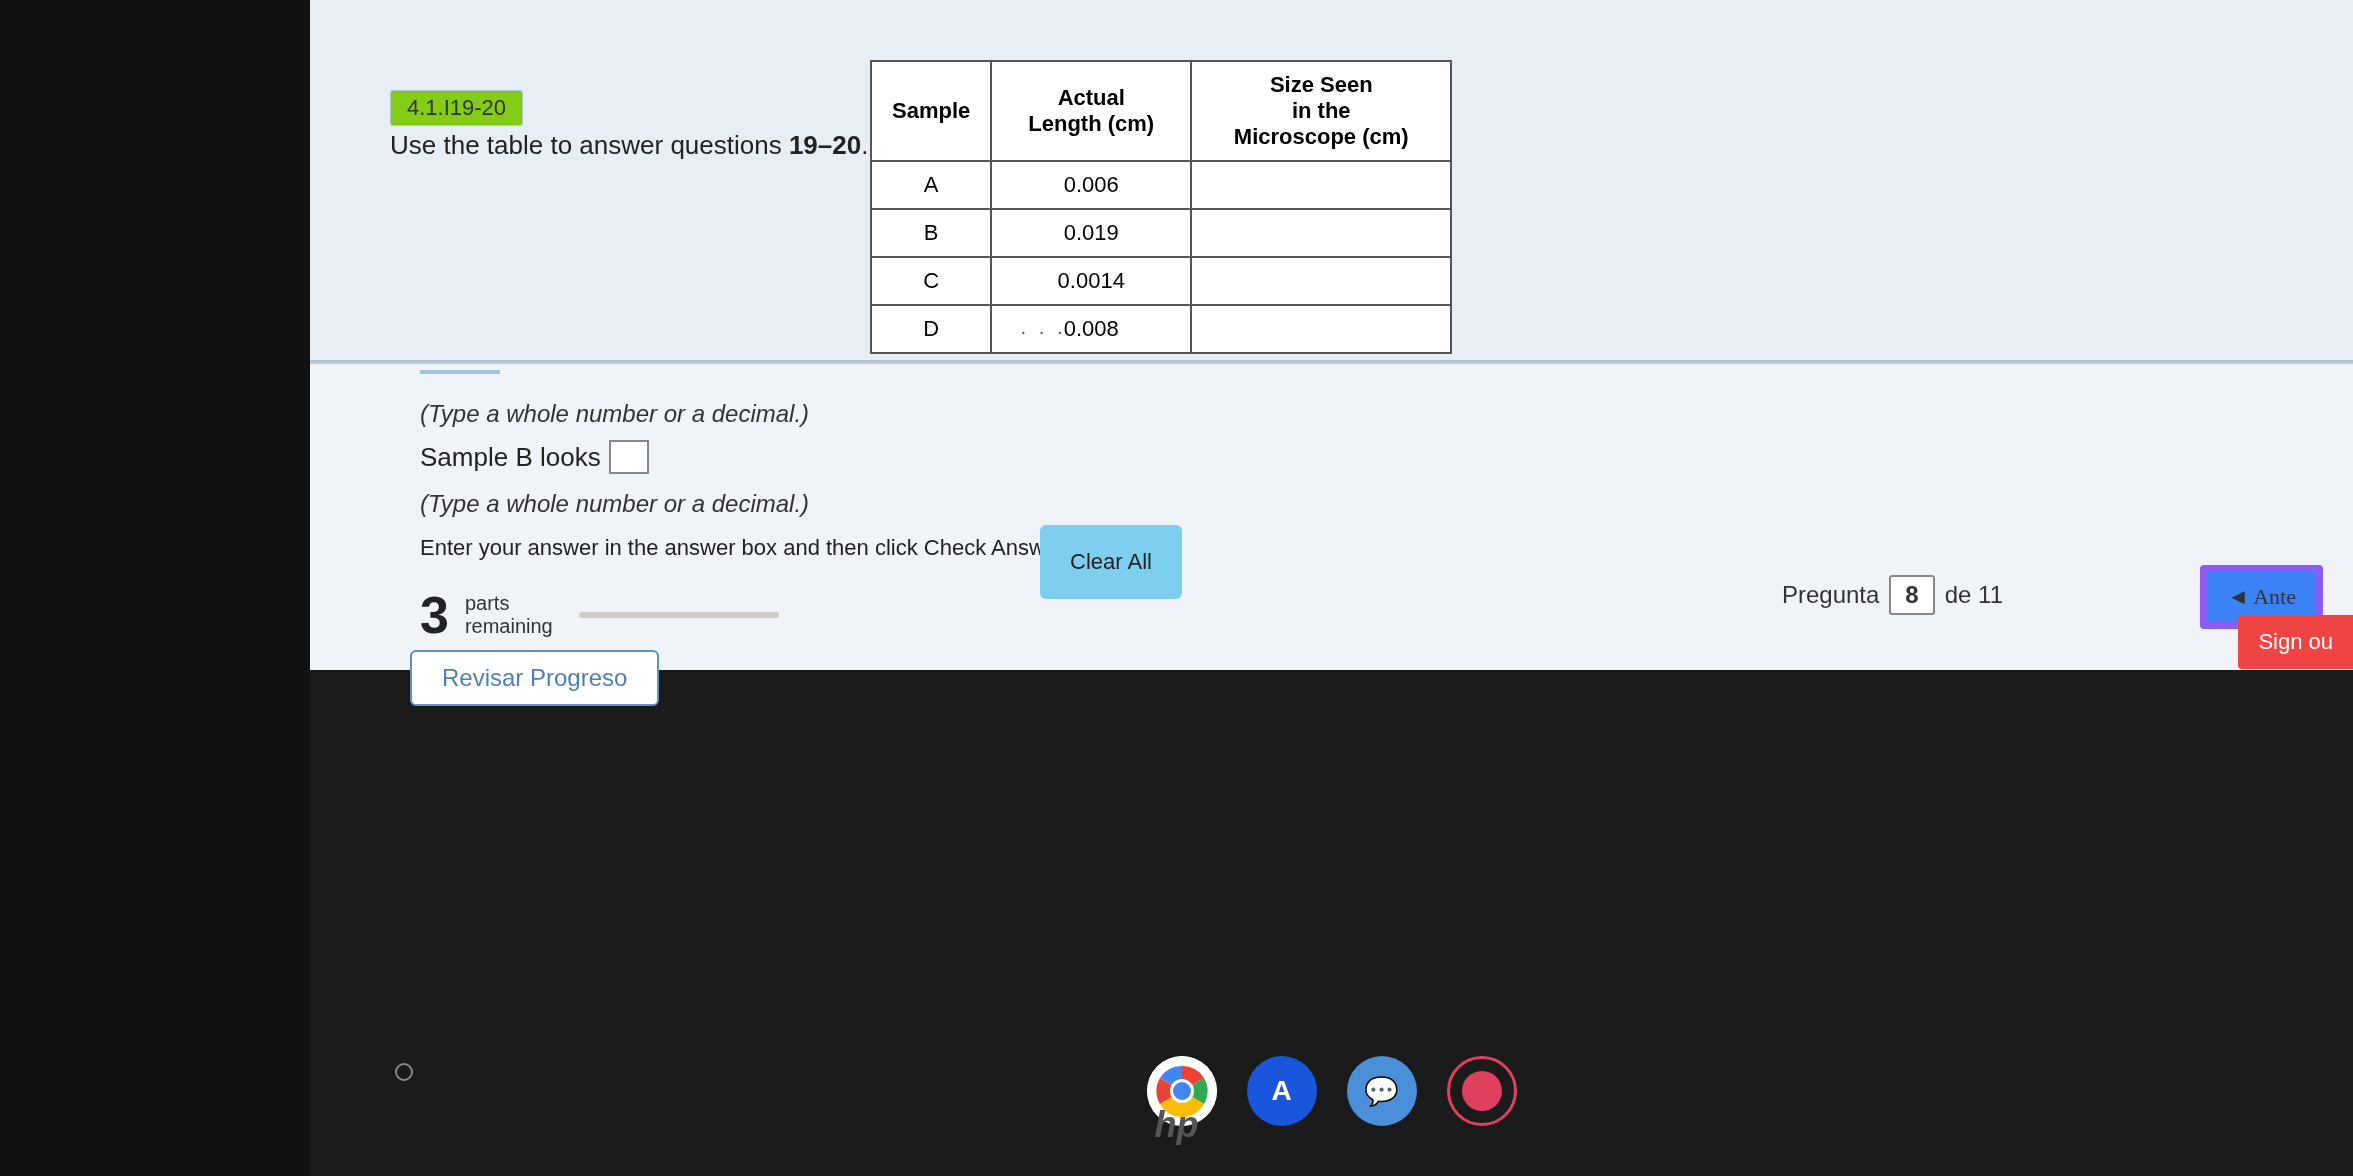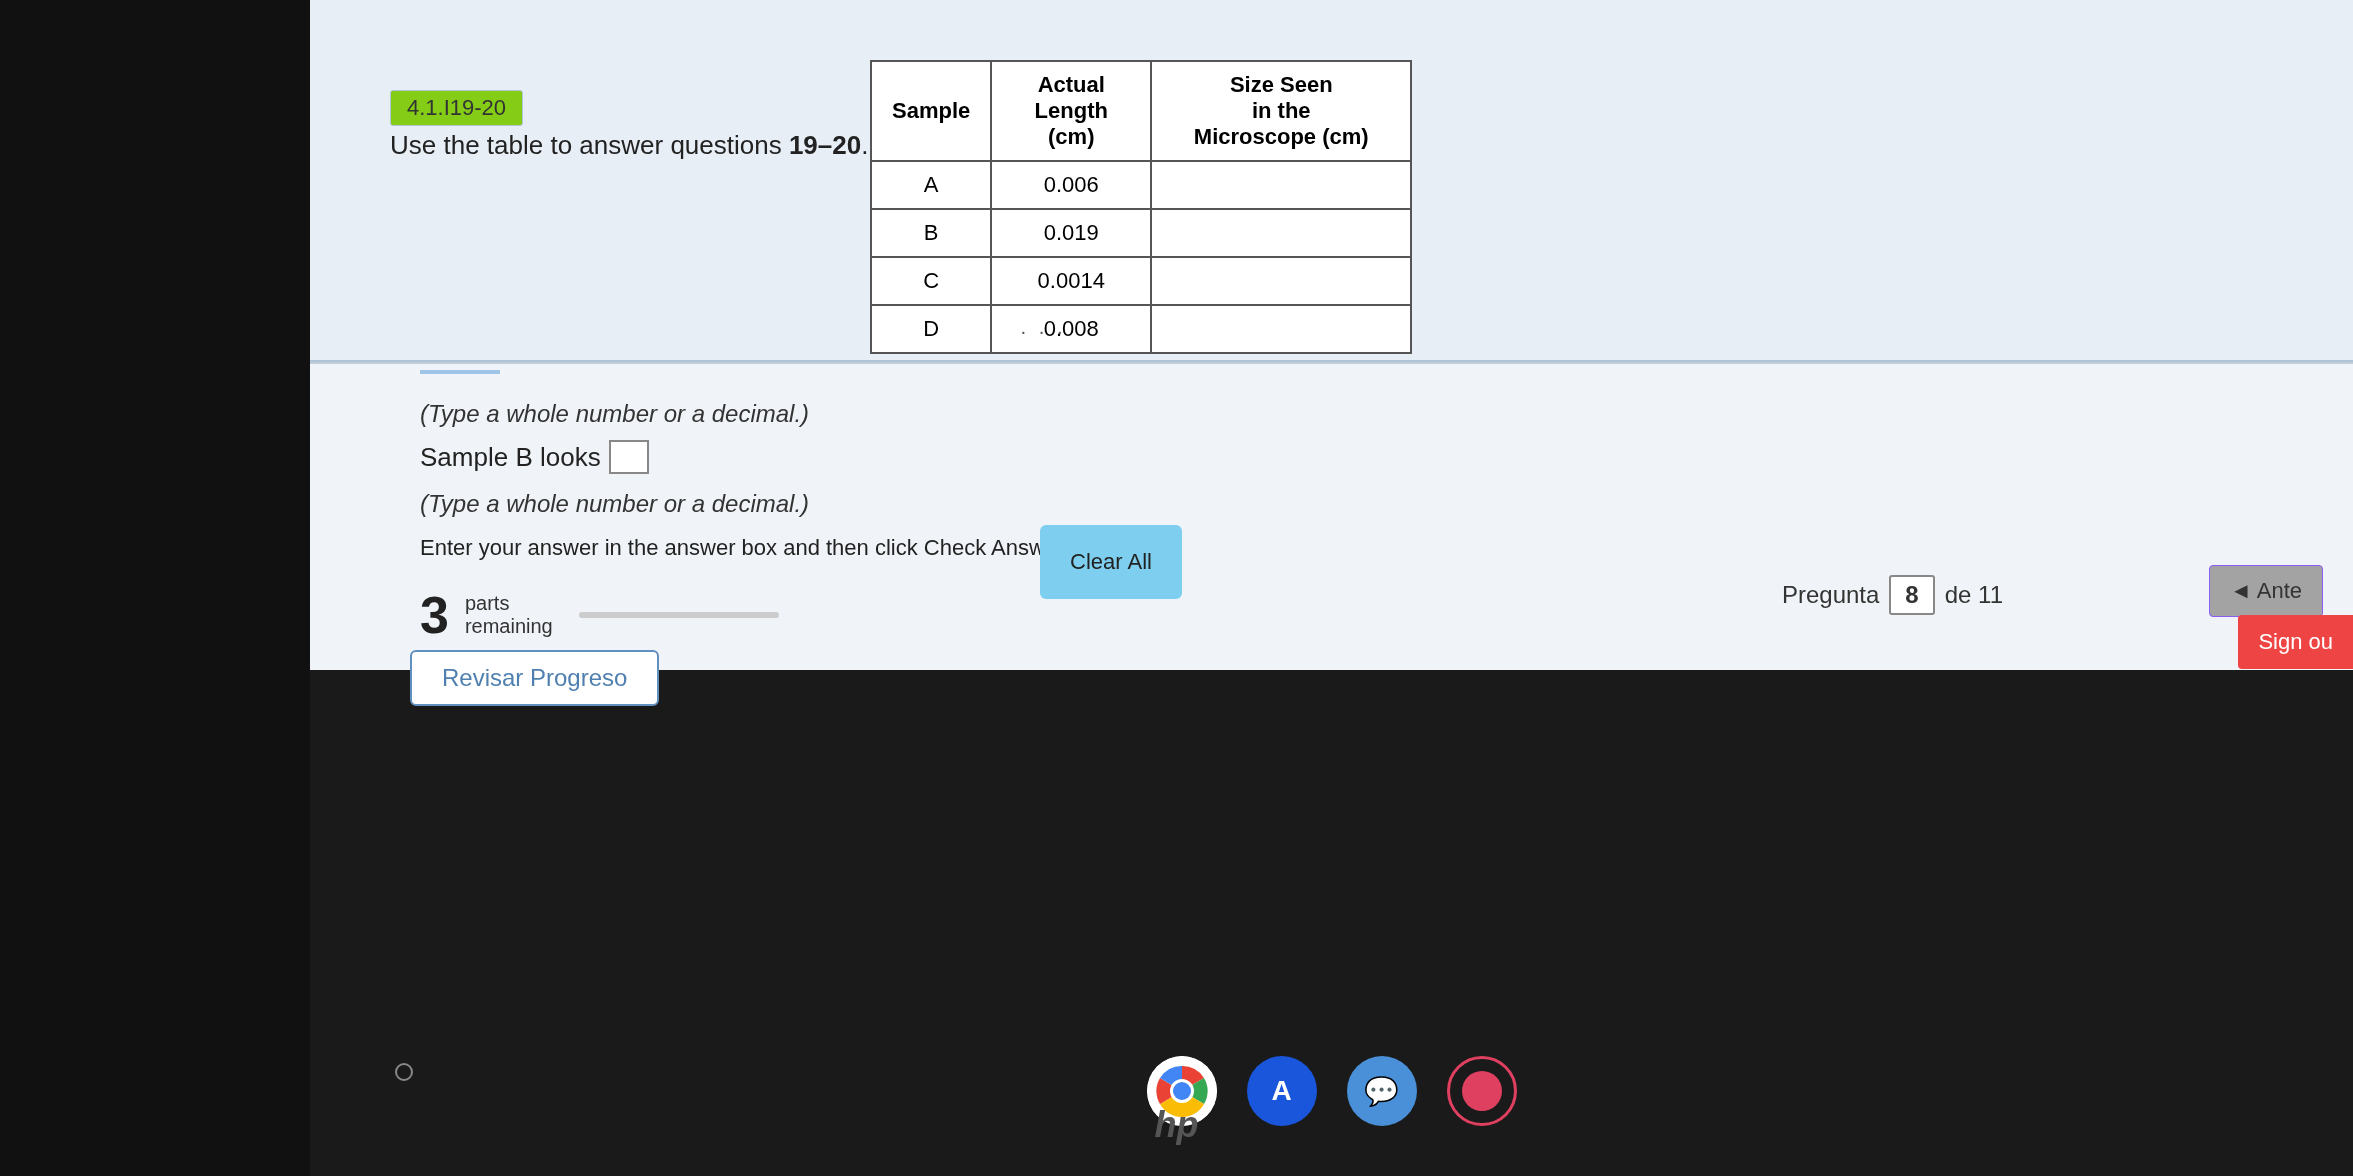--- a/index.html
+++ b/index.html
@@ -117,21 +117,21 @@
       text-align: center;
       font-size: 22px;
     }
 
     .data-table th {
       font-weight: bold;
       background: white;
     }
 
     .data-table .col-sample { width: 120px; }
-    .data-table .col-actual { width: 160px; }
+    .data-table .col-actual { width: 200px; }
     .data-table .col-size { width: 260px; }
 
     
     .divider-line {
       position: absolute;
       left: 310px;
       top: 360px;
       width: 2043px;
       height: 2px;
       background: #b0c4d8;
@@ -267,27 +267,28 @@
       background: white;
       font-size: 24px;
       font-weight: bold;
       border-radius: 3px;
     }
 
     .ante-btn {
       position: absolute;
       right: 30px;
       top: 565px;
-      background: #a3a3a3;
-      border: 1px solid #8b5cf6;
+      background: #3b82f6;
+      border: 7px solid #8b5cf6;
       padding: 12px 20px;
       font-size: 22px;
       cursor: pointer;
       border-radius: 4px;
       color: #333;
+      font-family: Liberation Serif, serif;
     }
 
     
     .sign-out-btn {
       position: absolute;
       right: 0px;
       top: 615px;
       background: #ef4444;
       border: none;
       padding: 14px 20px;

